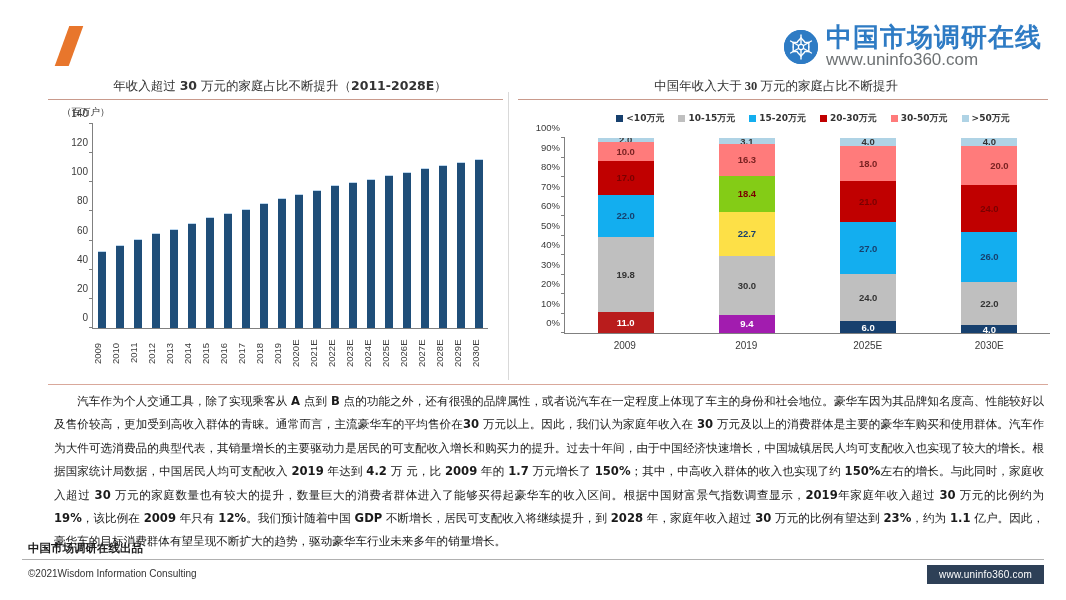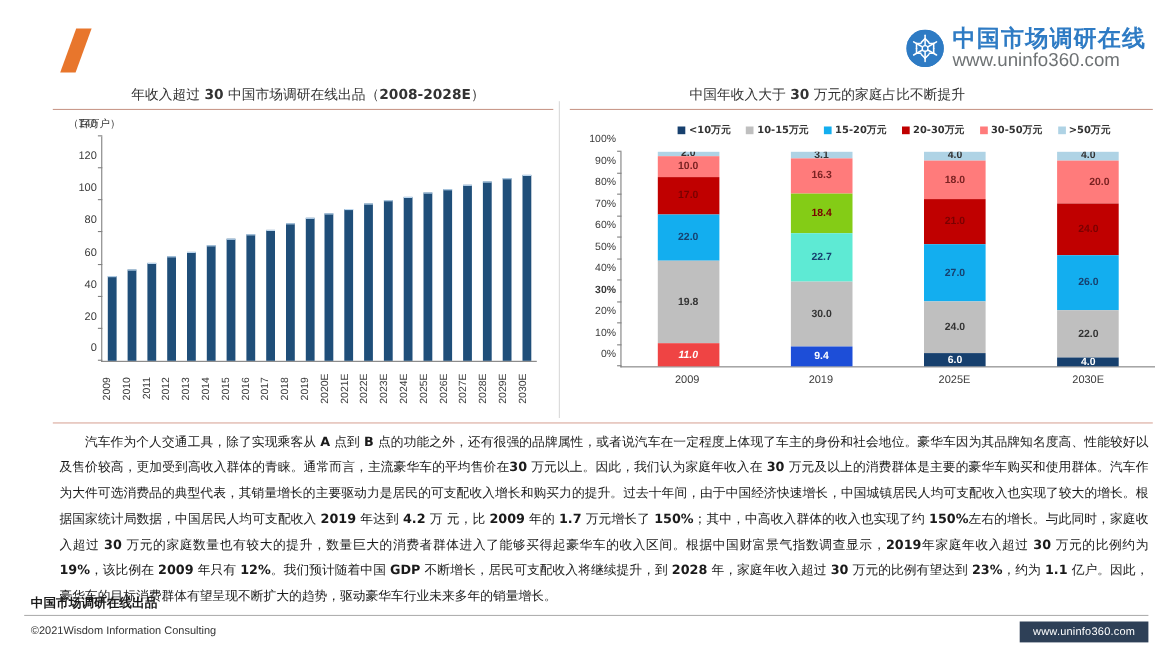--- a/index.html
+++ b/index.html
@@ -27,33 +27,33 @@
   }
 
   .logo-wrap { position:absolute; right:24px; top:24px; display:flex; align-items:center; gap:8px; }
   .logo-mark {
     width:34px; height:34px; border-radius:50%;
     background:#2E7BC4; position:relative; flex:0 0 auto;
   }
   .logo-mark svg { position:absolute; left:0; top:0; }
   .logo-text { display:flex; flex-direction:column; line-height:1.05; }
   .logo-cn {
-    font-size:21px; font-weight:bold; color:#2E7BC4; letter-spacing:1px;
+    font-size:26px; font-weight:bold; color:#2E7BC4; letter-spacing:1px;
     font-family:"DejaVu Sans","Liberation Sans",sans-serif;
   }
   .logo-url { font-size:17px; color:#6E7274; letter-spacing:0px; }
 
   
   .chart-title {
     position:absolute; font-size:12.5px; color:#333; text-align:center;
     font-family:"DejaVu Sans","Liberation Sans",sans-serif;
   }
   .chart-title b { font-weight:bold; }
   #title-left  { left:60px;  top:78px; width:440px; }
-  #title-right { left:492px; top:78px; width:520px; }
+  #title-right { left:516px; top:78px; width:520px;font-family:Liberation Serif, serif; }
 
   .title-rule { position:absolute; top:99px; height:1px; background:#C99A8C; }
   #rule-left  { left:48px;  width:455px; }
   #rule-right { left:518px; width:530px; }
 
   
   .panel-divider { position:absolute; left:508px; top:92px; width:1px; height:288px; background:#D9D9D9; }
 
   
   #chart-left { position:absolute; left:48px; top:104px; width:460px; height:272px; }
@@ -166,21 +166,21 @@
       </svg>
     </div>
     <div class="logo-text">
       <span class="logo-cn">中国市场调研在线</span>
       <span class="logo-url">www.uninfo360.com</span>
     </div>
   </div>
 </div>
 
 <div class="chart-title" id="title-left">
-  <span>年收入超过 </span><b>30</b><span> 中国市场调研在线出品（</span><b>2008-2028E</b><span>）</span>
+  <span>年收入超过 </span><b>30</b><span> 万元的家庭占比不断提升（</span><b>2011-2028E</b><span>）</span>
 </div>
 <div class="chart-title" id="title-right">
   <span>中国年收入大于 </span><b>30</b><span> 万元的家庭占比不断提升</span>
 </div>
 <div class="title-rule" id="rule-left"></div>
 <div class="title-rule" id="rule-right"></div>
 <div class="panel-divider"></div>
 
 <div id="chart-left">
   <div class="axis-unit">（百万户）</div>
@@ -326,21 +326,21 @@
       </div>
     </div>
   <div class="plot-right">
     <div id="right-yticks">
         <div class="ytick-r" style="bottom: 0%;">0%</div>
         <div style="position: absolute; left: -4px; width: 4px; height: 1px; background: rgb(128, 128, 128); bottom: 0%;"></div>
         <div class="ytick-r" style="bottom: 10%;">10%</div>
         <div style="position: absolute; left: -4px; width: 4px; height: 1px; background: rgb(128, 128, 128); bottom: 10%;"></div>
         <div class="ytick-r" style="bottom: 20%;">20%</div>
         <div style="position: absolute; left: -4px; width: 4px; height: 1px; background: rgb(128, 128, 128); bottom: 20%;"></div>
-        <div class="ytick-r" style="bottom: 30%; font-weight: bold;">30%</div>
+        <div class="ytick-r" style="bottom: 30%;">30%</div>
         <div style="position: absolute; left: -4px; width: 4px; height: 1px; background: rgb(128, 128, 128); bottom: 30%;"></div>
         <div class="ytick-r" style="bottom: 40%;">40%</div>
         <div style="position: absolute; left: -4px; width: 4px; height: 1px; background: rgb(128, 128, 128); bottom: 40%;"></div>
         <div class="ytick-r" style="bottom: 50%;">50%</div>
         <div style="position: absolute; left: -4px; width: 4px; height: 1px; background: rgb(128, 128, 128); bottom: 50%;"></div>
         <div class="ytick-r" style="bottom: 60%;">60%</div>
         <div style="position: absolute; left: -4px; width: 4px; height: 1px; background: rgb(128, 128, 128); bottom: 60%;"></div>
         <div class="ytick-r" style="bottom: 70%;">70%</div>
         <div style="position: absolute; left: -4px; width: 4px; height: 1px; background: rgb(128, 128, 128); bottom: 70%;"></div>
         <div class="ytick-r" style="bottom: 80%;">80%</div>
@@ -351,31 +351,31 @@
         <div style="position: absolute; left: -4px; width: 4px; height: 1px; background: rgb(128, 128, 128); bottom: 100%;"></div>
       </div>
     <div class="stacks" id="right-stacks">
         <div class="stack-slot">
           <div class="stack">
             <div class="seg" style="height: 2%; background: rgb(175, 211, 229); color: rgb(51, 51, 51);">2.0</div>
             <div class="seg" style="height: 10%; background: rgb(255, 123, 123); color: rgb(122, 34, 34);">10.0</div>
             <div class="seg" style="height: 17%; background: rgb(192, 0, 0); color: rgb(122, 0, 0);">17.0</div>
             <div class="seg" style="height: 22%; background: rgb(19, 174, 239); color: rgb(23, 64, 110);">22.0</div>
             <div class="seg" style="height: 38%; background: rgb(191, 191, 191); color: rgb(51, 51, 51);">19.8</div>
-            <div class="seg" style="height: 11%; background: #ef4444; color: rgb(255, 255, 255); font-style: italic;">11.0</div>
+            <div class="seg" style="height: 11%; background: #b91c1c; color: rgb(255, 255, 255);">11.0</div>
           </div>
         </div>
         <div class="stack-slot">
           <div class="stack">
             <div class="seg" style="height: 3.1031%; background: rgb(175, 211, 229); color: rgb(51, 51, 51);">3.1</div>
             <div class="seg" style="height: 16.3163%; background: rgb(255, 123, 123); color: rgb(122, 34, 34);">16.3</div>
             <div class="seg" style="height: 18.4184%; background: #84cc16; color: rgb(122, 0, 0);">18.4</div>
-            <div class="seg" style="height: 22.7227%; background: #5eead4; color: rgb(23, 64, 110);">22.7</div>
+            <div class="seg" style="height: 22.7227%; background: #fde047; color: rgb(23, 64, 110);">22.7</div>
             <div class="seg" style="height: 30.03%; background: rgb(191, 191, 191); color: rgb(51, 51, 51);">30.0</div>
-            <div class="seg" style="height: 9.40941%; background: #1d4ed8; color: rgb(255, 255, 255);">9.4</div>
+            <div class="seg" style="height: 9.40941%; background: #a21caf; color: rgb(255, 255, 255);">9.4</div>
           </div>
         </div>
         <div class="stack-slot">
           <div class="stack">
             <div class="seg" style="height: 4%; background: rgb(175, 211, 229); color: rgb(51, 51, 51);">4.0</div>
             <div class="seg" style="height: 18%; background: rgb(255, 123, 123); color: rgb(122, 34, 34);">18.0</div>
             <div class="seg" style="height: 21%; background: rgb(192, 0, 0); color: rgb(122, 0, 0);">21.0</div>
             <div class="seg" style="height: 27%; background: rgb(19, 174, 239); color: rgb(23, 64, 110);">27.0</div>
             <div class="seg" style="height: 24%; background: rgb(191, 191, 191); color: rgb(51, 51, 51);">24.0</div>
             <div class="seg" style="height: 6%; background: rgb(23, 64, 110); color: rgb(255, 255, 255);">6.0</div>

